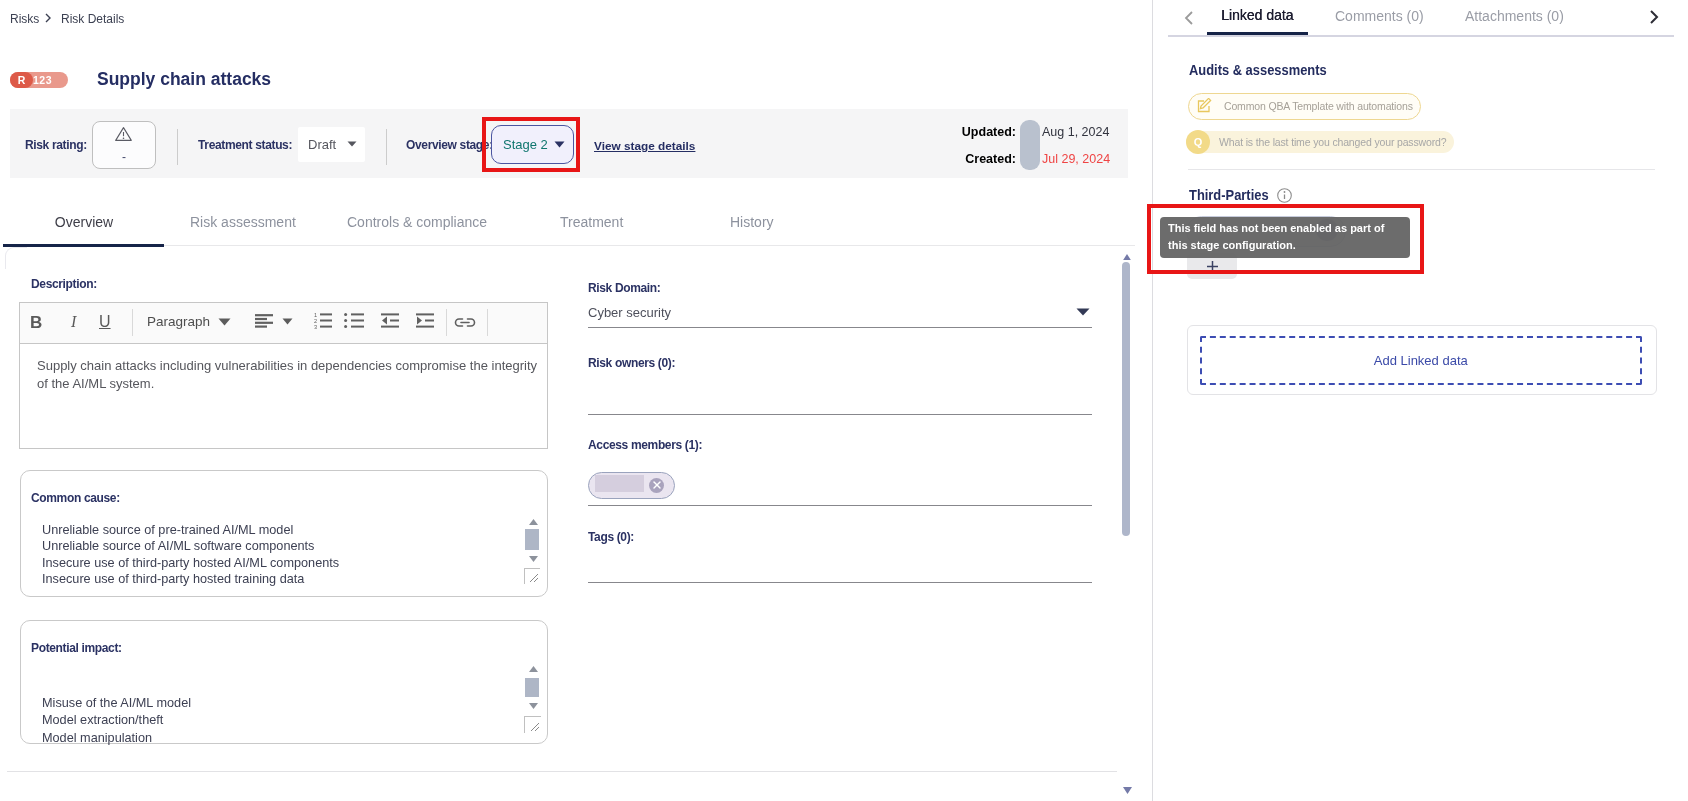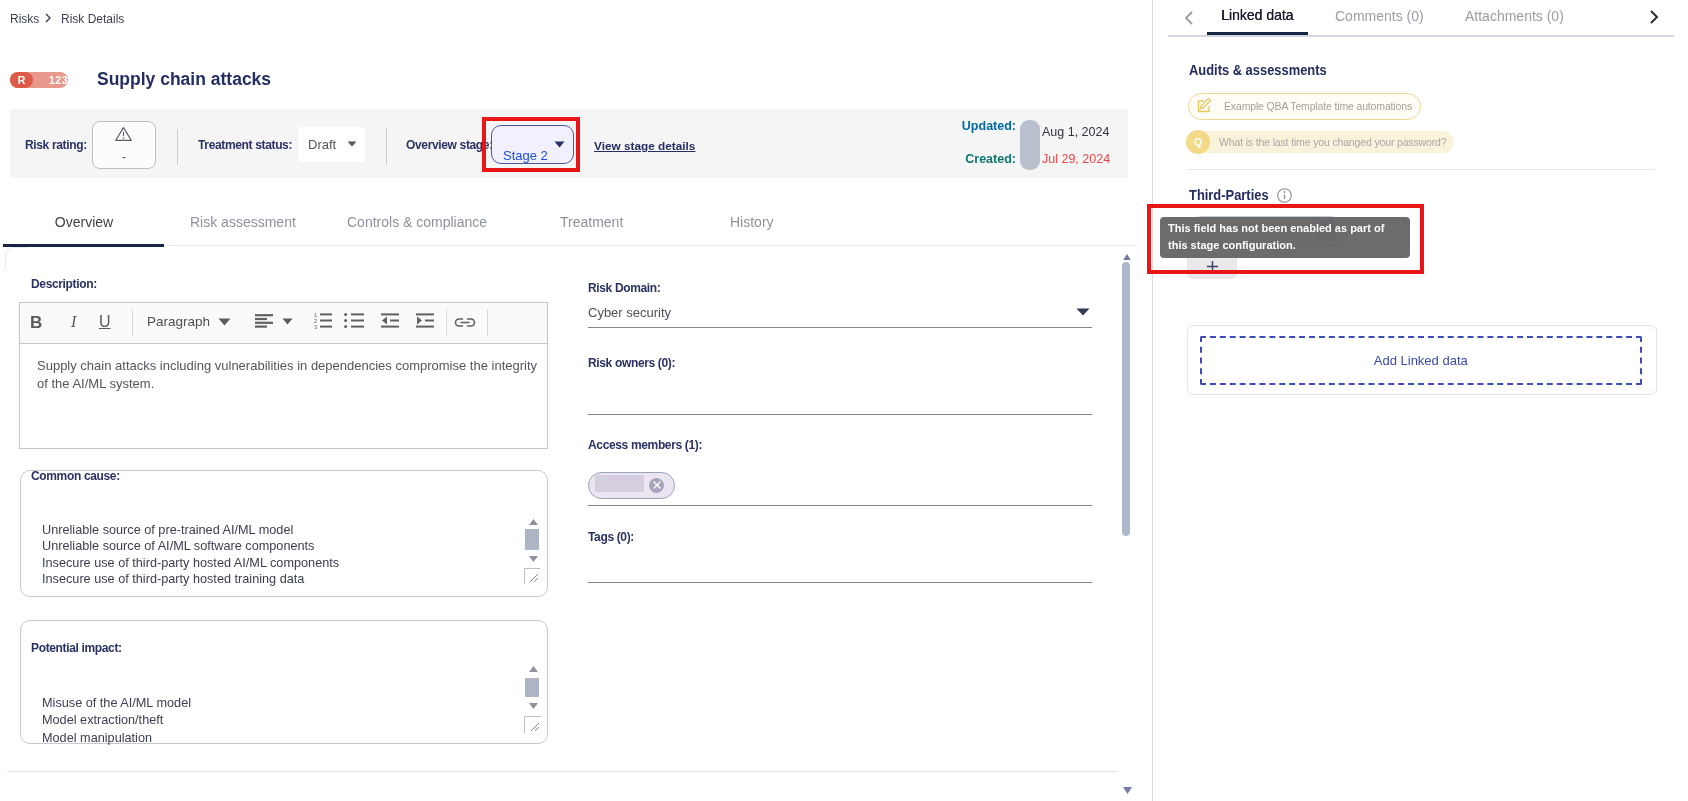--- a/index.html
+++ b/index.html
@@ -12,21 +12,21 @@
 
 <div class="abs" style="left:10px;top:12px;font-size:12px;color:#3c4152;">Risks</div>
 <svg class="abs" style="left:43px;top:13px;" width="10" height="10" viewBox="0 0 10 10">
     <path d="M3 1 L7 5 L3 9" stroke="#3c4152" stroke-width="1.4" fill="none"></path>
   </svg>
 <div class="abs" style="left:61px;top:12px;font-size:12px;color:#3c4152;">Risk Details</div>
 
 <div class="abs" style="left:10px;top:71.5px;width:58px;height:16.5px;border-radius:9px;background:#e9998c;"></div>
 <div class="abs" style="left:10px;top:71.5px;width:23px;height:16.5px;border-radius:9px;background:#dd5a48;"></div>
 <div class="abs" style="left:10px;top:71.5px;width:23px;height:16.5px;line-height:16.5px;text-align:center;font-size:10.5px;font-weight:bold;color:#fff;">R</div>
-<div class="abs" style="left:33px;top:71.5px;width:35px;height:16.5px;line-height:16px;text-align:right;font-size:10.5px;font-weight:bold;color:#fff;letter-spacing:0.5px;">123</div>
+<div class="abs" style="left:33px;top:71.5px;width:35px;height:16.5px;line-height:16px;text-align:left;font-size:10.5px;font-weight:bold;color:#fff;letter-spacing:0.5px;">123</div>
 
 <div class="abs" style="left:97px;top:69px;font-size:17.5px;font-weight:bold;color:#252e63;">Supply chain attacks</div>
 
 <div class="abs" style="left:10px;top:108.5px;width:1118px;height:69px;background:#f5f5f6;"></div>
 
 <div class="abs lbl" style="left:25px;top:138px;">Risk rating:</div>
 <div class="abs" style="left:91.5px;top:120.5px;width:64px;height:48px;border:1px solid #bfbfbf;border-radius:8px;background:#fcfcfd;"></div>
 <svg class="abs" style="left:114px;top:126px;" width="19" height="16" viewBox="0 0 19 16">
     <path d="M9.5 1.6 L17.3 14.4 L1.7 14.4 Z" fill="none" stroke="#5a5b64" stroke-width="1.1" stroke-linejoin="round"></path>
     <line x1="9.5" y1="6" x2="9.5" y2="10.2" stroke="#5a5b64" stroke-width="1.1"></line>
@@ -40,29 +40,29 @@
 <div class="abs" style="left:298px;top:126.5px;width:67px;height:35px;background:#ffffff;border-radius:2px;"></div>
 <div class="abs" style="left:308px;top:137px;font-size:13px;color:#55565e;">Draft</div>
 <svg class="abs" style="left:347px;top:141px;" width="10" height="6" viewBox="0 0 10 6">
     <path d="M0.5 0.5 L5 5.5 L9.5 0.5 Z" fill="#55565e"></path>
   </svg>
 
 <div class="abs" style="left:386px;top:129px;width:1px;height:36px;background:#cccccc;"></div>
 
 <div class="abs lbl" style="left:406px;top:138px;">Overview stage:</div>
 <div class="abs" style="left:491px;top:125px;width:83px;height:39px;border:1.5px solid #4b55a1;border-radius:10px;background:#f1f0fc;"></div>
-<div class="abs" style="left:503px;top:137px;font-size:13px;color:#1d4ed8;margin-top:11px;">Stage 2</div>
+<div class="abs" style="left:503px;top:137px;font-size:13px;color:#0f766e;">Stage 2</div>
 <svg class="abs" style="left:554px;top:141px;" width="11" height="7" viewBox="0 0 11 7">
     <path d="M0.5 0.5 L5.5 6.5 L10.5 0.5 Z" fill="#2b3263"></path>
   </svg>
 
 <div class="abs" style="left:594px;top:139px;font-size:11.8px;font-weight:bold;color:#252e63;text-decoration:underline;text-align:right;">View stage details</div>
 
-<div class="abs" style="left:916px;top:119px;width:100px;text-align:right;font-size:12.5px;font-weight:bold;color:#0369a1;">Updated:</div>
-<div class="abs" style="left:916px;top:152px;width:100px;text-align:right;font-size:12.5px;font-weight:bold;color:#0f766e;">Created:</div>
+<div class="abs" style="left:916px;top:125px;width:100px;text-align:right;font-size:12.5px;font-weight:bold;color:#000000;">Updated:</div>
+<div class="abs" style="left:916px;top:152px;width:100px;text-align:right;font-size:12.5px;font-weight:bold;color:#000000;">Created:</div>
 <div class="abs" style="left:1019.5px;top:120px;width:20px;height:50px;border-radius:9px;background:#b9c1ce;"></div>
 <div class="abs" style="left:1042px;top:125px;font-size:12.5px;color:#32343f;">Aug 1, 2024</div>
 <div class="abs" style="left:1042px;top:152px;font-size:12.5px;color:#ef4444;">Jul 29, 2024</div>
 
 <div class="abs" style="left:482px;top:116.5px;width:98px;height:55px;border:4.5px solid #e81616;"></div>
 
 <div class="abs" style="left:3px;top:244.5px;width:1132px;height:1px;background:#e8e8ea;"></div>
 <div class="abs" style="left:3px;top:243.5px;width:161px;height:3.5px;background:#162448;"></div>
 <div class="abs" style="left:4px;top:214px;width:160px;text-align:center;font-size:14px;color:#3e3e48;">Overview</div>
 <div class="abs" style="left:190px;top:214px;font-size:14px;color:#8d929e;">Risk assessment</div>
@@ -145,21 +145,21 @@
   <path d="M8.5 1 H5 A3.5 3.5 0 0 0 5 8 H8.5"></path>
   <path d="M13.5 1 H17 A3.5 3.5 0 0 1 17 8 H13.5"></path>
   <line x1="7" y1="4.5" x2="15" y2="4.5"></line>
     </g>
 </svg>
 <div class="abs" style="left:487px;top:309px;width:1px;height:27px;background:#d9d9d9;"></div>
 
 <div class="abs" style="left:37px;top:357px;width:505px;font-size:13px;color:#55565c;line-height:17.5px;">Supply chain attacks including vulnerabilities in dependencies compromise the integrity of the AI/ML system.</div>
 
 <div class="abs" style="left:19.5px;top:470px;width:528px;height:127px;border:1px solid #c9c9c9;border-radius:10px;"></div>
-<div class="abs lbl" style="left:31px;top:469px;">Common cause:</div>
+<div class="abs lbl" style="left:31px;top:491px;">Common cause:</div>
 <div class="abs" style="left:42px;top:522px;font-size:12.7px;color:#3d4053;line-height:16.3px;">Unreliable source of pre-trained AI/ML model<br>Unreliable source of AI/ML software components<br>Insecure use of third-party hosted AI/ML components<br>Insecure use of third-party hosted training data</div>
 
 <svg class="abs" style="left:529px;top:519px;" width="9" height="6" viewBox="0 0 9 6">
     <path d="M4.5 0 L9 6 L0 6 Z" fill="#8d929c"></path>
   </svg>
 <div class="abs" style="left:524.5px;top:529px;width:14px;height:21px;background:#aeb6c6;"></div>
 <svg class="abs" style="left:529px;top:556px;" width="9" height="6" viewBox="0 0 9 6">
     <path d="M0 0 L9 0 L4.5 6 Z" fill="#8d929c"></path>
   </svg>
 <div class="abs" style="left:524px;top:568px;width:16px;height:16px;border-left:1px solid #c0c0c0;border-top:1px solid #c0c0c0;background:#fff;"></div>
@@ -240,21 +240,21 @@
 
 <div class="abs" style="left:1189px;top:61px;font-size:15px;font-weight:bold;color:#232c5e;transform:scaleX(0.86);transform-origin:left;">Audits &amp; assessments</div>
 
 <div class="abs" style="left:1188px;top:92.5px;width:233px;height:27px;border:1px solid #eed791;border-radius:14px;background:#fffdf6;"></div>
 <svg class="abs" style="left:1197px;top:98px;" width="16" height="16" viewBox="0 0 16 16">
     <g fill="none" stroke="#e8c75e" stroke-width="1.3">
       <path d="M12 8 V13.5 H1.5 V3 H7"></path>
       <path d="M6 10 L13.6 2.4 L11.6 0.4 L4 8 L3.4 10.6 Z"></path>
     </g>
   </svg>
-<div class="abs" style="left:1224px;top:100px;font-size:10.5px;letter-spacing:-0.15px;color:#a6a198;">Example QBA Template time automations</div>
+<div class="abs" style="left:1224px;top:100px;font-size:10.5px;letter-spacing:-0.15px;color:#a6a198;">Common QBA Template with automations</div>
 
 <div class="abs" style="left:1186px;top:130.5px;width:268px;height:22.5px;border-radius:12px;background:#faf3dc;"></div>
 <div class="abs" style="left:1186px;top:129.5px;width:24px;height:24px;border-radius:50%;background:#f2da88;"></div>
 <div class="abs" style="left:1186px;top:129.5px;width:24px;height:24px;line-height:24px;text-align:center;font-size:11px;font-weight:bold;color:#fff;">Q</div>
 <div class="abs" style="left:1219px;top:136px;font-size:10.5px;letter-spacing:-0.15px;color:#a7a7a7;">What is the last time you changed your password?</div>
 
 <div class="abs" style="left:1187.5px;top:169.2px;width:467px;height:1px;background:#e6e6e9;"></div>
 
 <div class="abs" style="left:1189px;top:186px;font-size:15px;font-weight:bold;color:#232c5e;transform:scaleX(0.86);transform-origin:left;">Third-Parties</div>
 <svg class="abs" style="left:1277px;top:188px;" width="15" height="15" viewBox="0 0 15 15">

